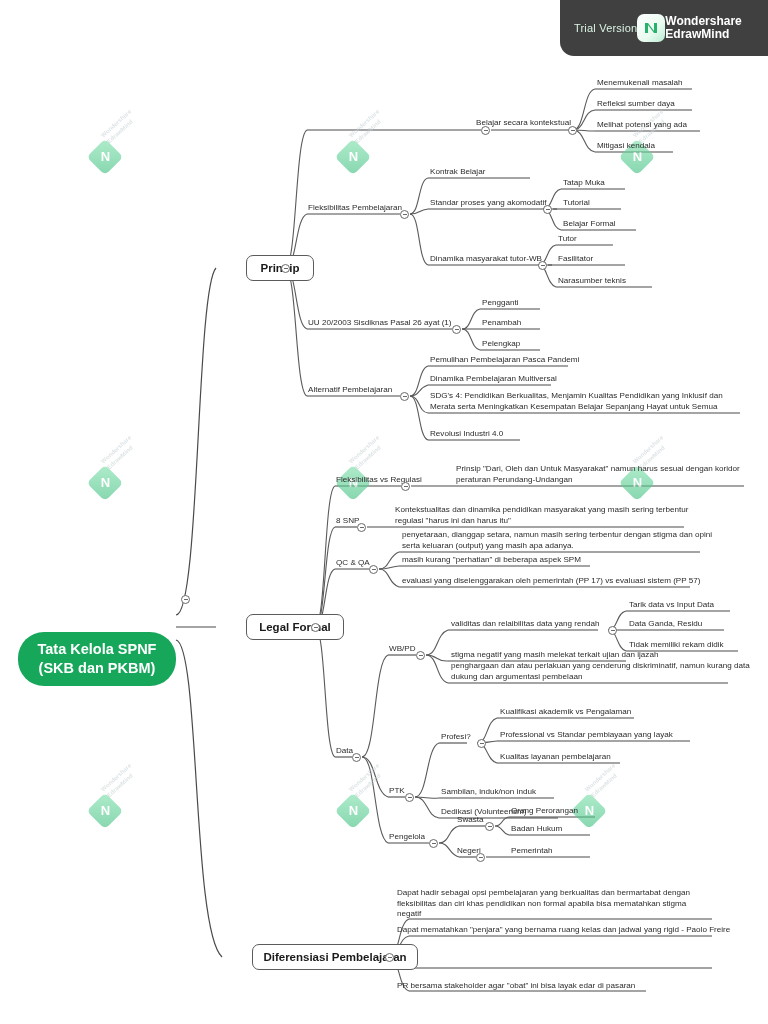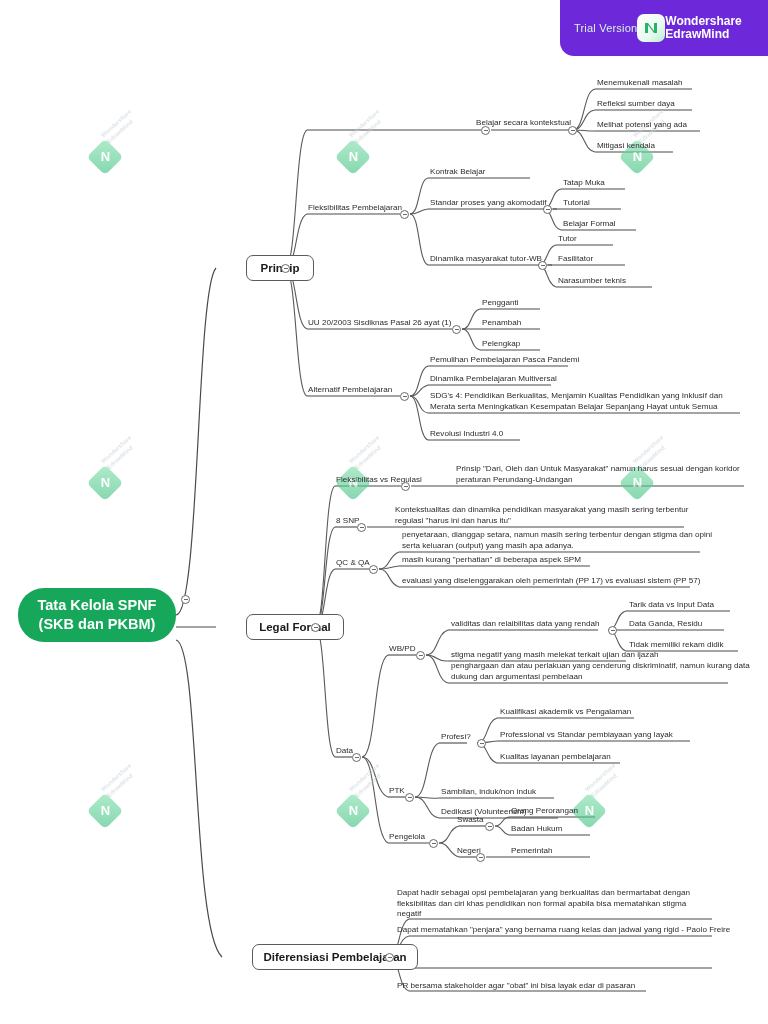--- a/index.html
+++ b/index.html
@@ -18,21 +18,21 @@
   svg.wires {
     position: absolute; left: 0; top: 0;
     width: 768px; height: 1024px;
     pointer-events: none;
   }
   
   .trial-badge {
     position: absolute;
     right: 0px; top: 0px;
     width: 208px; height: 56px;
-    background: #6d28d9;
+    background: #404040;
     border-radius: 0 0 0 14px;
     display: flex; align-items: center;
     padding: 0 28px 0 14px;
   }
   .trial-text {
     color: #d9f3e4; font-size: 11px; letter-spacing: .2px;
     white-space: nowrap;
   }
   .ws-logo {
     width: 28px; height: 28px; border-radius: 7px;
@@ -73,20 +73,21 @@
   }
   
   .root-node {
     position: absolute;
     background: #16a75b;
     border-radius: 26px;
     display: flex; align-items: center; justify-content: center;
     color: #ffffff; font-weight: bold; font-size: 14.5px;
     line-height: 19px; text-align: center;
     padding: 4px 10px;
+    margin-top: 44px;
   }
   .main-node {
     position: absolute;
     background: #ffffff;
     border: 1.4px solid #5b5b5b;
     border-radius: 7px;
     display: flex; align-items: center; justify-content: center;
     color: #1a1a1a; font-weight: bold; font-size: 11.5px;
     white-space: nowrap; padding: 0 10px; margin-left: 30px;
   }

